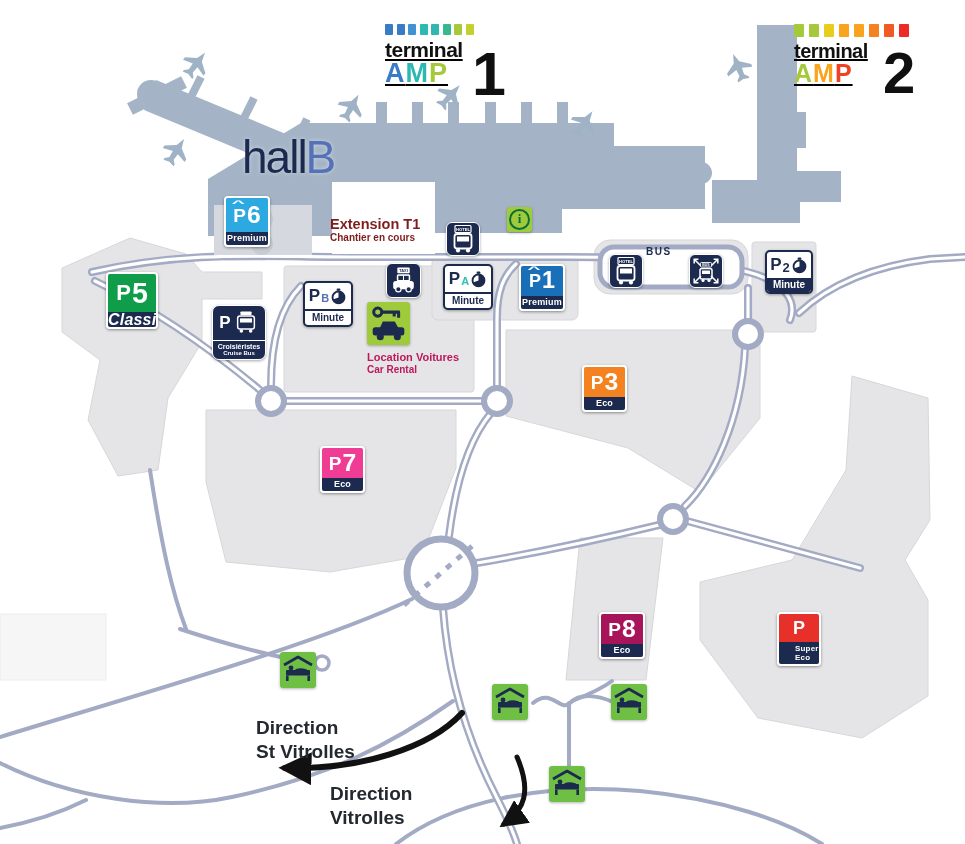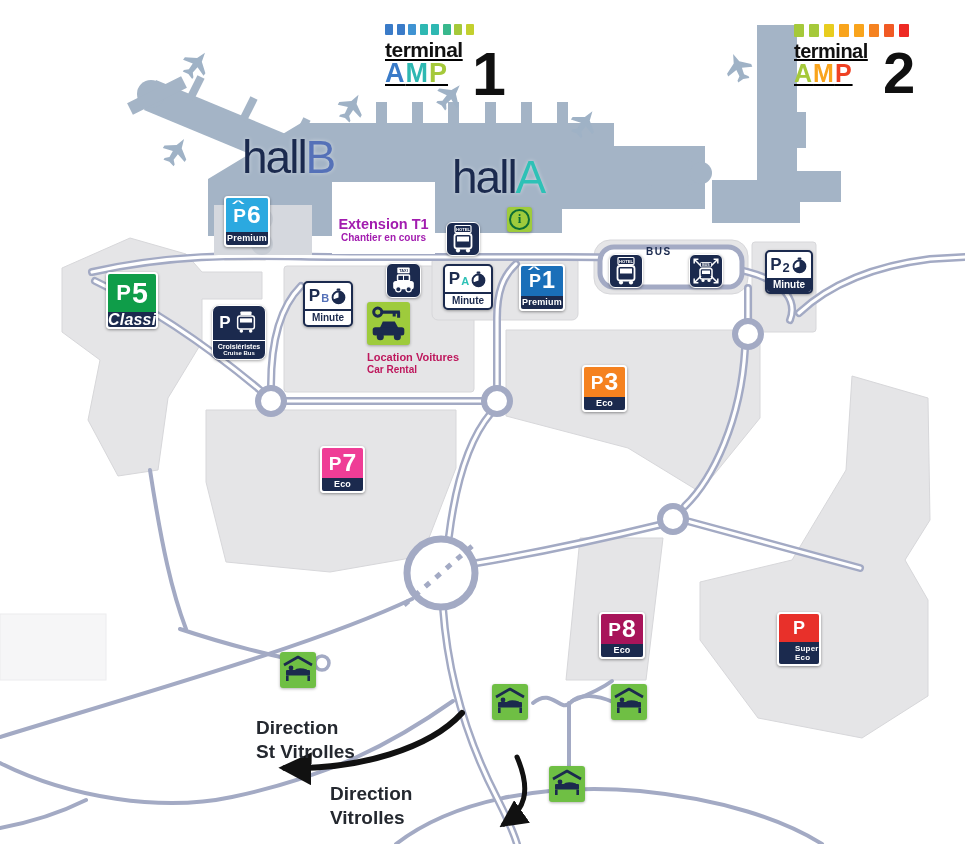--- a/index.html
+++ b/index.html
@@ -41,21 +41,21 @@
   .mb-top .bp{font-size:17px;}
   .mb-top .bs{font-size:11px;margin:4px 1px 0 1px;}
   .mb-lab{font-size:10px;font-weight:800;color:#1b2a4e;line-height:14px;border-top:2.5px solid #1b2a4e;}
   .mb-lab.inv{background:#1b2a4e;color:#fff;border-top:none;}
   
   .poi{position:absolute;background:#1b2a4e;border:1.5px solid #fff;border-radius:6px;
        box-shadow:0 1px 3px rgba(0,0,0,.35);}
   .gicon{position:absolute;border-radius:3px;box-shadow:0 1px 3px rgba(0,0,0,.3);}
   
   .dirtxt{position:absolute;font-weight:800;font-size:19px;line-height:1.25;color:#24282f;}
-  .extxt{position:absolute;text-align:center;color:#a21caf;}
+  .extxt{position:absolute;color:#7f1d1d;}
   .extxt .l1{font-weight:800;font-size:14.5px;}
   .extxt .l2{font-weight:700;font-size:10px;}
   .crtxt{position:absolute;color:#be185d;line-height:1.2;}
   .crtxt .l1{font-weight:800;font-size:11px;}
   .crtxt .l2{font-weight:800;font-size:10px;}
   .buslab{position:absolute;font-weight:800;font-size:10px;letter-spacing:1.5px;color:#1b2a4e;}
   
   .info-in{width:17px;height:17px;border:2px solid #0d6e35;border-radius:50%;margin:2px auto 0 auto;
            font-family:"Liberation Serif",serif;font-weight:700;font-size:13px;line-height:16px;
            color:#0d6e35;text-align:center;}
@@ -218,23 +218,20 @@
     <div class="lg-amp">
       <span style="color:#a5c93a">A</span><span style="color:#f9a41c">M</span><span style="color:#ef4123">P</span>
     </div>
   </div>
   <div class="lg-num">2</div>
 </div>
 
 <div class="hall" style="left:242px;top:134px;">
   <span>hall</span><span class="hl" style="color:#5571b8">B</span>
 </div>
-<div class="hall" style="left:452px;top:154px;">
-  <span>hall</span><span class="hl" style="color:#2ec1b6">A</span>
-</div>
 
 <div class="extxt" style="left:330px;top:216px;width:107px;">
   <div class="l1">Extension T1</div>
   <div class="l2">Chantier en cours</div>
 </div>
 
 <div class="pb" style="left:224px;top:196px;width:42px;">
   <div class="pb-sq" style="background:#2ba9e0;height:34px;font-size:19px;">
     <span class="php"><i class="hat">^</i><span>P</span></span>
         <span class="num">6</span>

